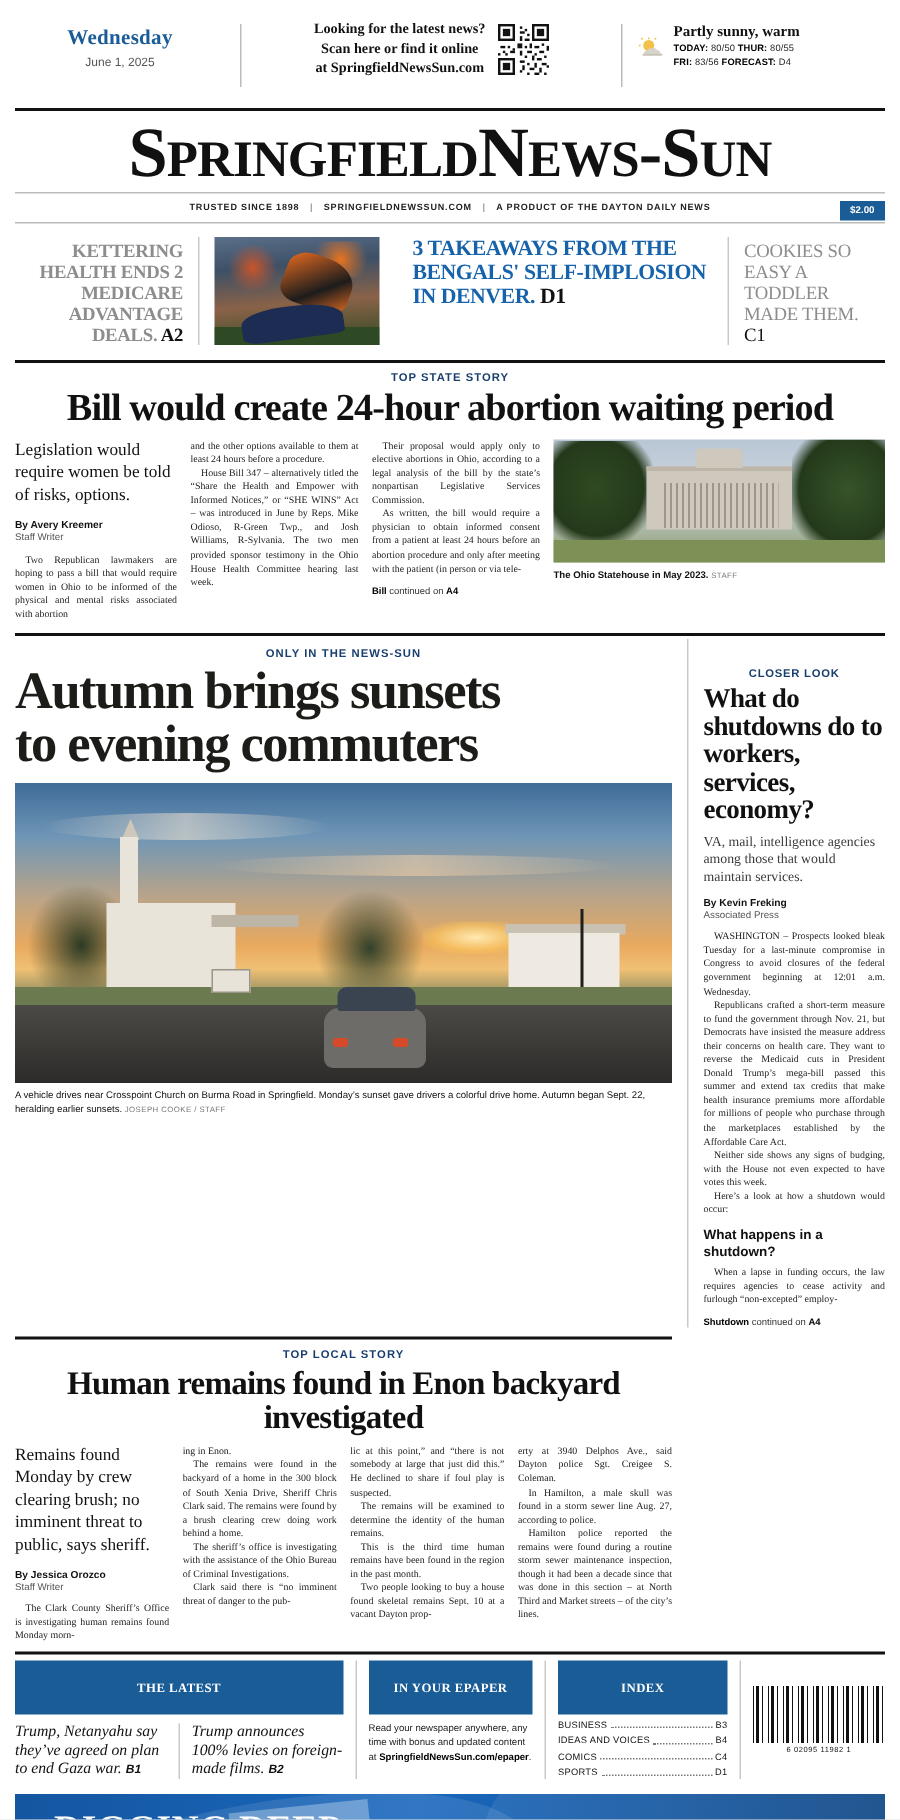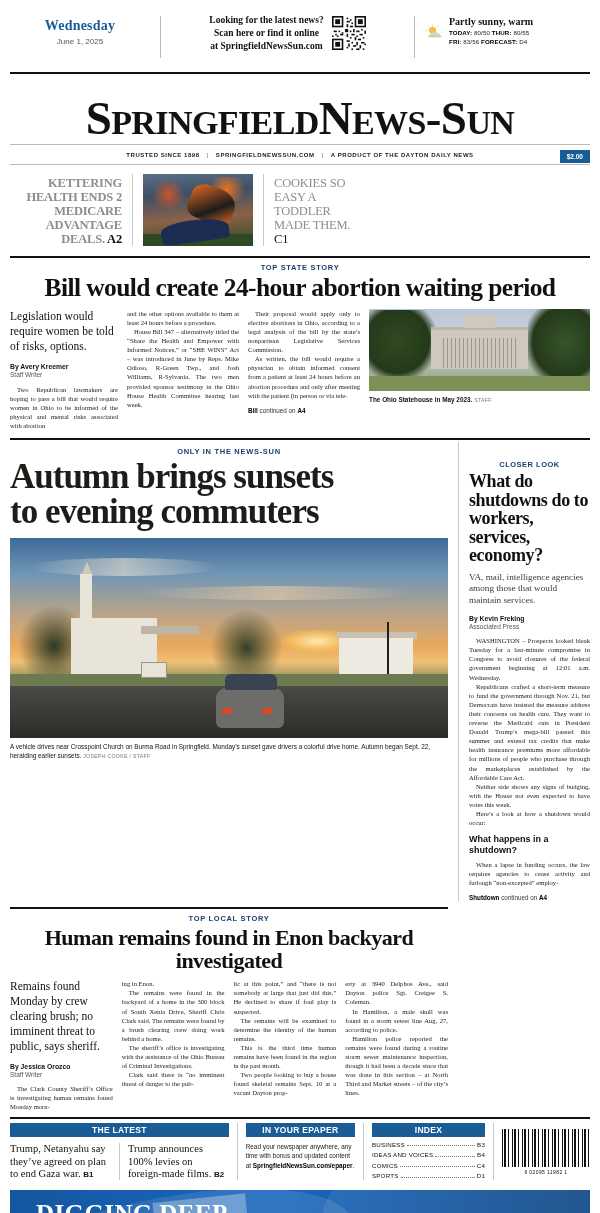--- a/index.html
+++ b/index.html
@@ -38,21 +38,21 @@
   .wx-title { font-family:"Liberation Serif", serif; font-weight:bold; font-size:10px; color:#111; }
   .wx-line {
     font-family:"Liberation Sans", sans-serif; font-size:6.2px; color:#222; margin-top:2px; letter-spacing:.1px;
   }
   .wx-line b { color:#000; }
 
   .rule-thick { border-top:2px solid #111; }
   .rule-thin  { border-top:1px solid #bbb; }
 
   
-  .masthead { text-align:center; padding:5px 0 2px 0;margin-top:16px; }
+  .masthead { text-align:center; padding:5px 0 2px 0; }
   .masthead h1 {
     margin:0;
     font-family:"Liberation Serif", serif;
     font-weight:bold;
     font-size:47px;
     letter-spacing:-0.6px;
     color:#111;
     line-height:1.0;
   }
   .masthead h1 .sc { font-size:34px; }
@@ -251,26 +251,26 @@
 
   
   .local-grid { display:flex; gap:9px; padding-bottom:6px; }
   .lg-col { width:107px; }
   .lg-col.c0 { width:107px; }
 
   
   .bottom-row { display:flex; gap:8px; padding:4px 0 8px 0; align-items:stretch; }
   .bbox-hdr {
     background:#1a5c96; color:#fff; text-align:center;
-    font-family:Liberation Sans, sans-serif; font-weight:bold;
-    font-size:8.5px; letter-spacing:.3px; padding:2px 0;
+    font-family:Liberation Serif, serif; font-weight:bold;
+    font-size:8.5px; letter-spacing:.3px; padding:13px 0;
   }
   .bb-latest { width:236px; }
   .bb-latest .cols { display:flex; gap:8px; padding-top:6px; }
-  .bb-latest .c { flex:1; font-family:"Liberation Serif", serif; font-size:10.5px; line-height:1.18; color:#111; }
+  .bb-latest .c { flex:1; font-family:"Liberation Serif", serif; font-size:10.5px; line-height:1.18; color:#111;font-style:italic; }
   .bb-latest .c .pg { font-family:"Liberation Sans", sans-serif; font-weight:bold; font-size:8px; }
   .bb-epaper { width:118px; }
   .bb-epaper .txt {
     font-family:"Liberation Sans", sans-serif; font-size:6.4px;
     line-height:1.45; color:#222; padding-top:5px;
   }
   .bb-epaper .txt b { color:#000; }
   .bb-index { width:122px; }
   .idx-row {
     display:flex; align-items:flex-end;
@@ -442,20 +442,23 @@
       <div class="t"><span>KETTERING HEALTH ENDS 2 MEDICARE ADVANTAGE DEALS.</span> <span class="pg">A2</span></div>
     </div>
     <div class="vdiv"></div>
     <div class="ps-photo">
       <div class="blur1"></div>
         <div class="blur2"></div>
       <div class="turf"></div>
       <div class="player2"></div>
       <div class="player1"></div>
     </div>
+    <div class="ps-mid">
+      <div class="t"><span>3 TAKEAWAYS FROM THE BENGALS' SELF-IMPLOSION IN DENVER.</span> <span class="pg">D1</span></div>
+    </div>
     <div class="vdiv"></div>
     <div class="ps-right">
       <div class="t"><span>COOKIES SO EASY A TODDLER MADE THEM.</span> <span class="pg">C1</span></div>
     </div>
   </div>
 
   <div class="rule-thick"></div>
 
   <div class="kicker">TOP STATE STORY</div>
   <h2 class="hl-state">Bill would create 24-hour abortion waiting period</h2>

